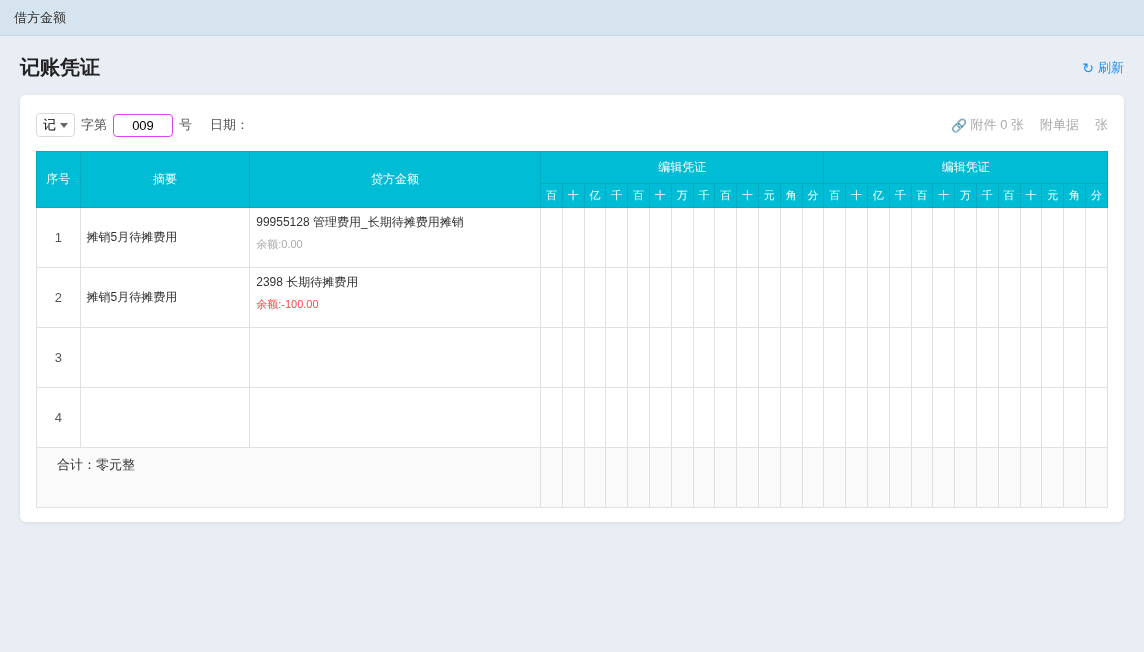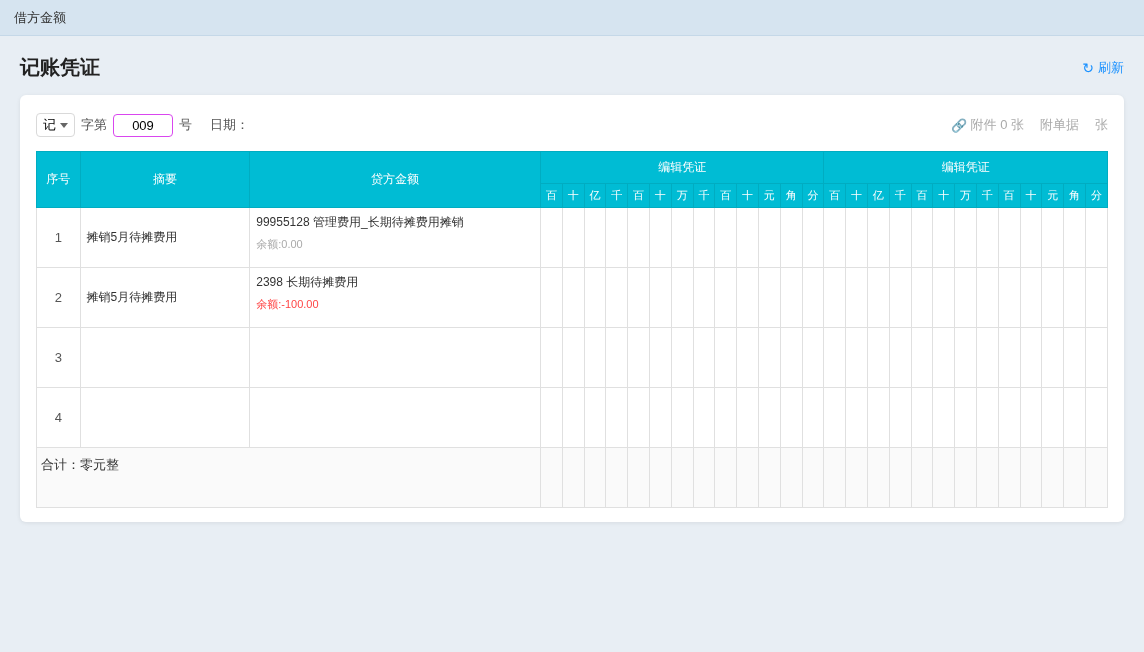--- a/index.html
+++ b/index.html
@@ -426,21 +426,21 @@
               <td class="number-cell" style="width: 18px; min-width: 18px; text-align: center; padding: 2px 1px; font-size: 11px;"></td>
               <td class="number-cell" style="width: 18px; min-width: 18px; text-align: center; padding: 2px 1px; font-size: 11px;"></td>
               <td class="number-cell" style="width: 18px; min-width: 18px; text-align: center; padding: 2px 1px; font-size: 11px;"></td>
               <td class="number-cell" style="width: 18px; min-width: 18px; text-align: center; padding: 2px 1px; font-size: 11px;"></td>
               <td class="number-cell" style="width: 18px; min-width: 18px; text-align: center; padding: 2px 1px; font-size: 11px;"></td>
               <td class="number-cell" style="width: 18px; min-width: 18px; text-align: center; padding: 2px 1px; font-size: 11px;"></td>
               <td class="number-cell" style="width: 18px; min-width: 18px; text-align: center; padding: 2px 1px; font-size: 11px;"></td>
               <td class="number-cell" style="width: 18px; min-width: 18px; text-align: center; padding: 2px 1px; font-size: 11px;"></td>
             </tr>
             <tr class="footer-row">
-              <td colspan="3" style="padding: 8px 4px; border: 1px solid rgb(224, 224, 224);"><span class="total-text">合计：零元整</span></td>
+              <td colspan="3" style="padding: 8px 20px; border: 1px solid rgb(224, 224, 224);"><span class="total-text">合计：零元整</span></td>
               <td style="border: 1px solid rgb(224, 224, 224); width: 18px; min-width: 18px;"></td>
               <td style="border: 1px solid rgb(224, 224, 224); width: 18px; min-width: 18px;"></td>
               <td style="border: 1px solid rgb(224, 224, 224); width: 18px; min-width: 18px;"></td>
               <td style="border: 1px solid rgb(224, 224, 224); width: 18px; min-width: 18px;"></td>
               <td style="border: 1px solid rgb(224, 224, 224); width: 18px; min-width: 18px;"></td>
               <td style="border: 1px solid rgb(224, 224, 224); width: 18px; min-width: 18px;"></td>
               <td style="border: 1px solid rgb(224, 224, 224); width: 18px; min-width: 18px;"></td>
               <td style="border: 1px solid rgb(224, 224, 224); width: 18px; min-width: 18px;"></td>
               <td style="border: 1px solid rgb(224, 224, 224); width: 18px; min-width: 18px;"></td>
               <td style="border: 1px solid rgb(224, 224, 224); width: 18px; min-width: 18px;"></td>

